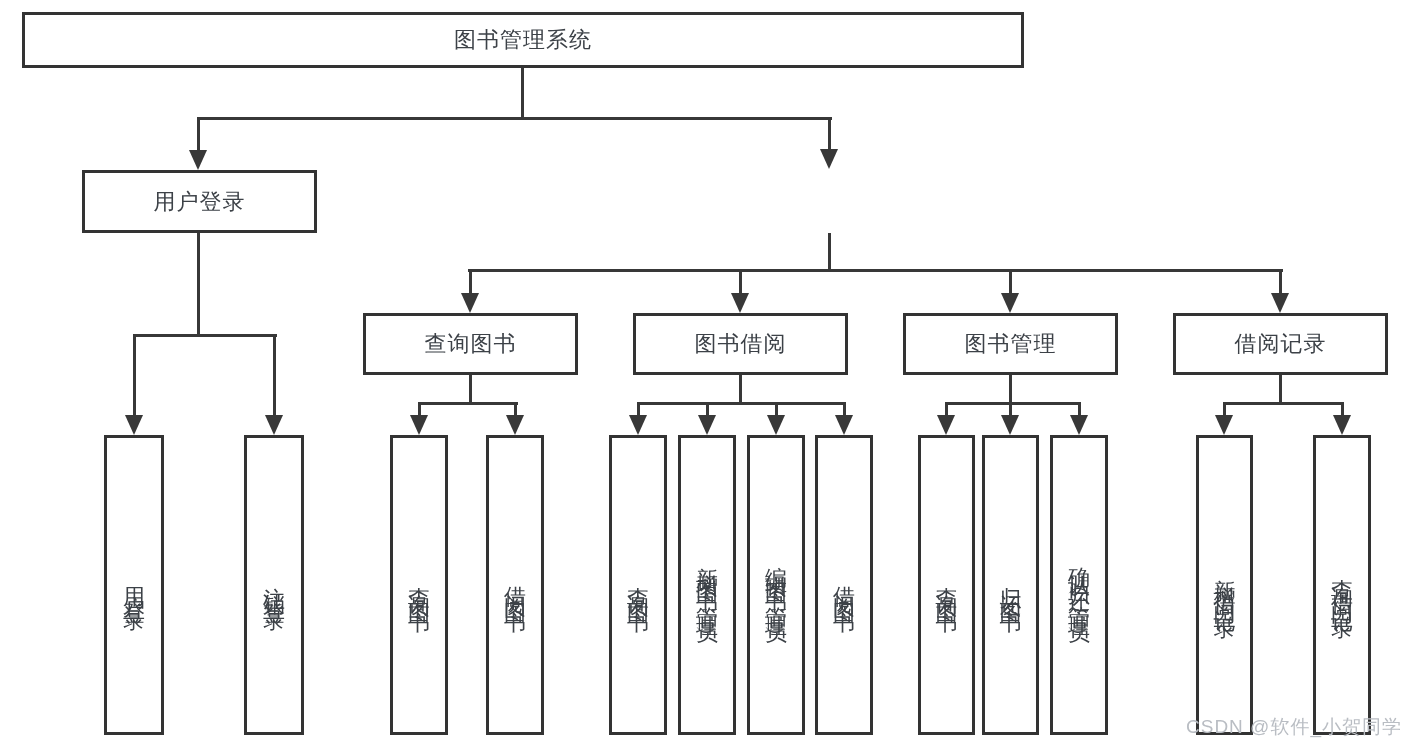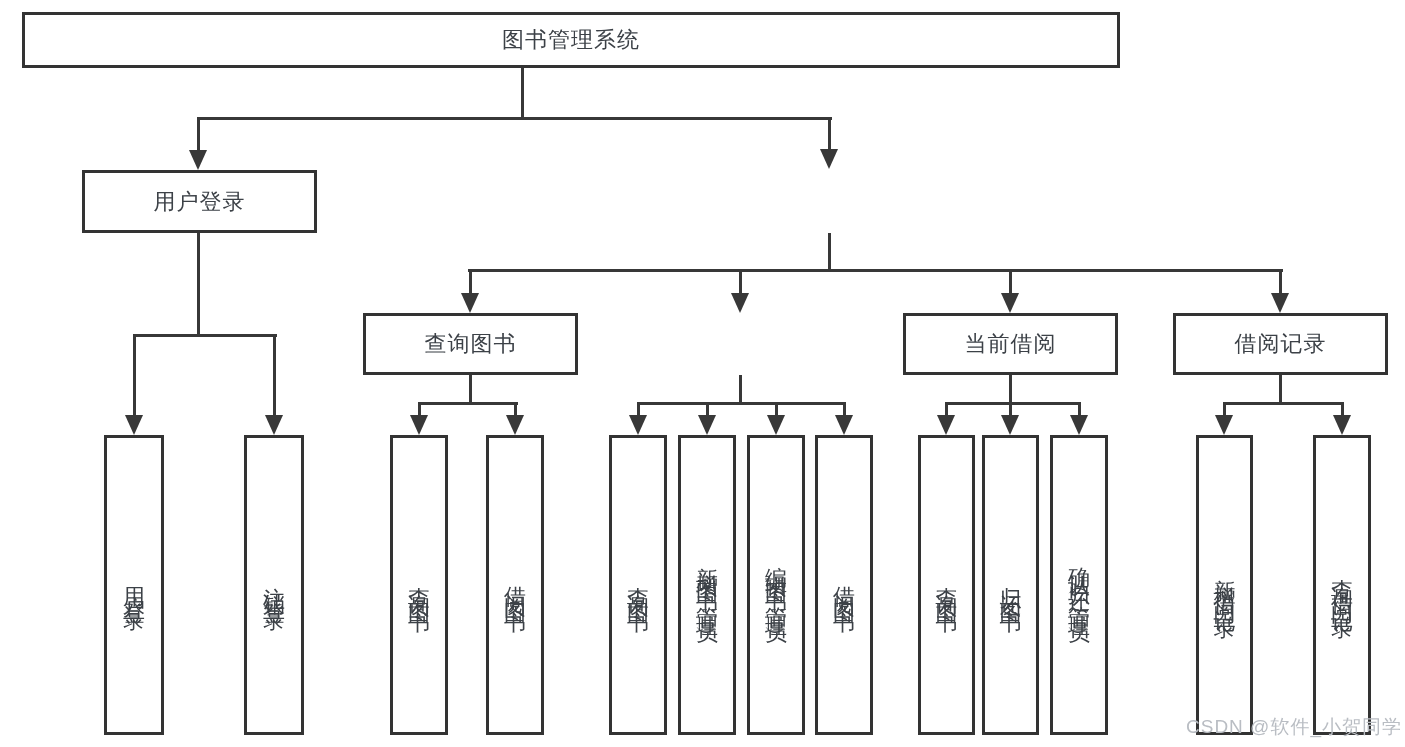--- a/index.html
+++ b/index.html
@@ -110,33 +110,36 @@
   <div class="arrow" style="left:1001px;top:415px"></div>
   <div class="arrow" style="left:1070px;top:415px"></div>
 
   <div class="vline" style="left:1279px;top:375px;width:3px;height:29px"></div>
   <div class="hline" style="left:1223px;top:402px;width:121px;height:3px"></div>
   <div class="vline" style="left:1223px;top:404px;width:3px;height:13px"></div>
   <div class="vline" style="left:1341px;top:404px;width:3px;height:13px"></div>
   <div class="arrow" style="left:1215px;top:415px"></div>
   <div class="arrow" style="left:1333px;top:415px"></div>
 
-  <div class="box" style="left:22px;top:12px;width:1098px;height:56px">
+  <div class="box" style="left:22px;top:12px;width:1002px;height:56px">
     <span>图书管理系统</span>
   </div>
 
   <div class="box" style="left:82px;top:170px;width:235px;height:63px">
     <span>用户登录</span>
   </div>
 
   <div class="box" style="left:363px;top:313px;width:215px;height:62px">
     <span>查询图书</span>
   </div>
+  <div class="box" style="left:633px;top:313px;width:215px;height:62px">
+    <span>图书借阅</span>
+  </div>
   <div class="box" style="left:903px;top:313px;width:215px;height:62px">
-    <span>当前借阅</span>
+    <span>图书管理</span>
   </div>
   <div class="box" style="left:1173px;top:313px;width:215px;height:62px">
     <span>借阅记录</span>
   </div>
 
   <div class="box v" style="left:104px;top:435px;width:60px;height:300px">
     <span>用户登录</span>
   </div>
   <div class="box v" style="left:244px;top:435px;width:60px;height:300px">
     <span>注销登录</span>

